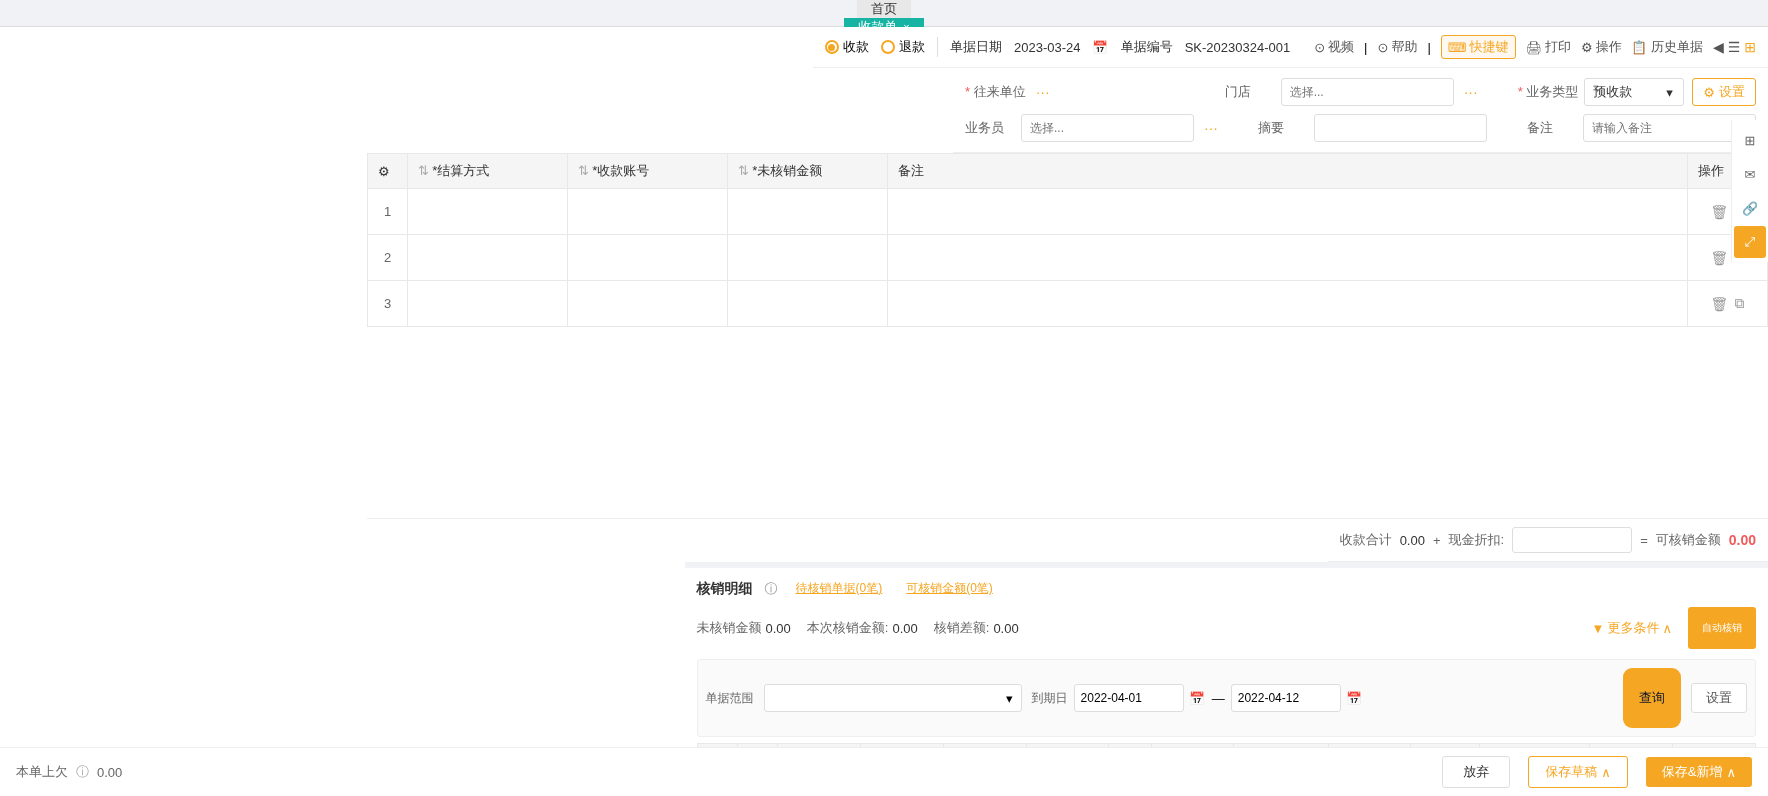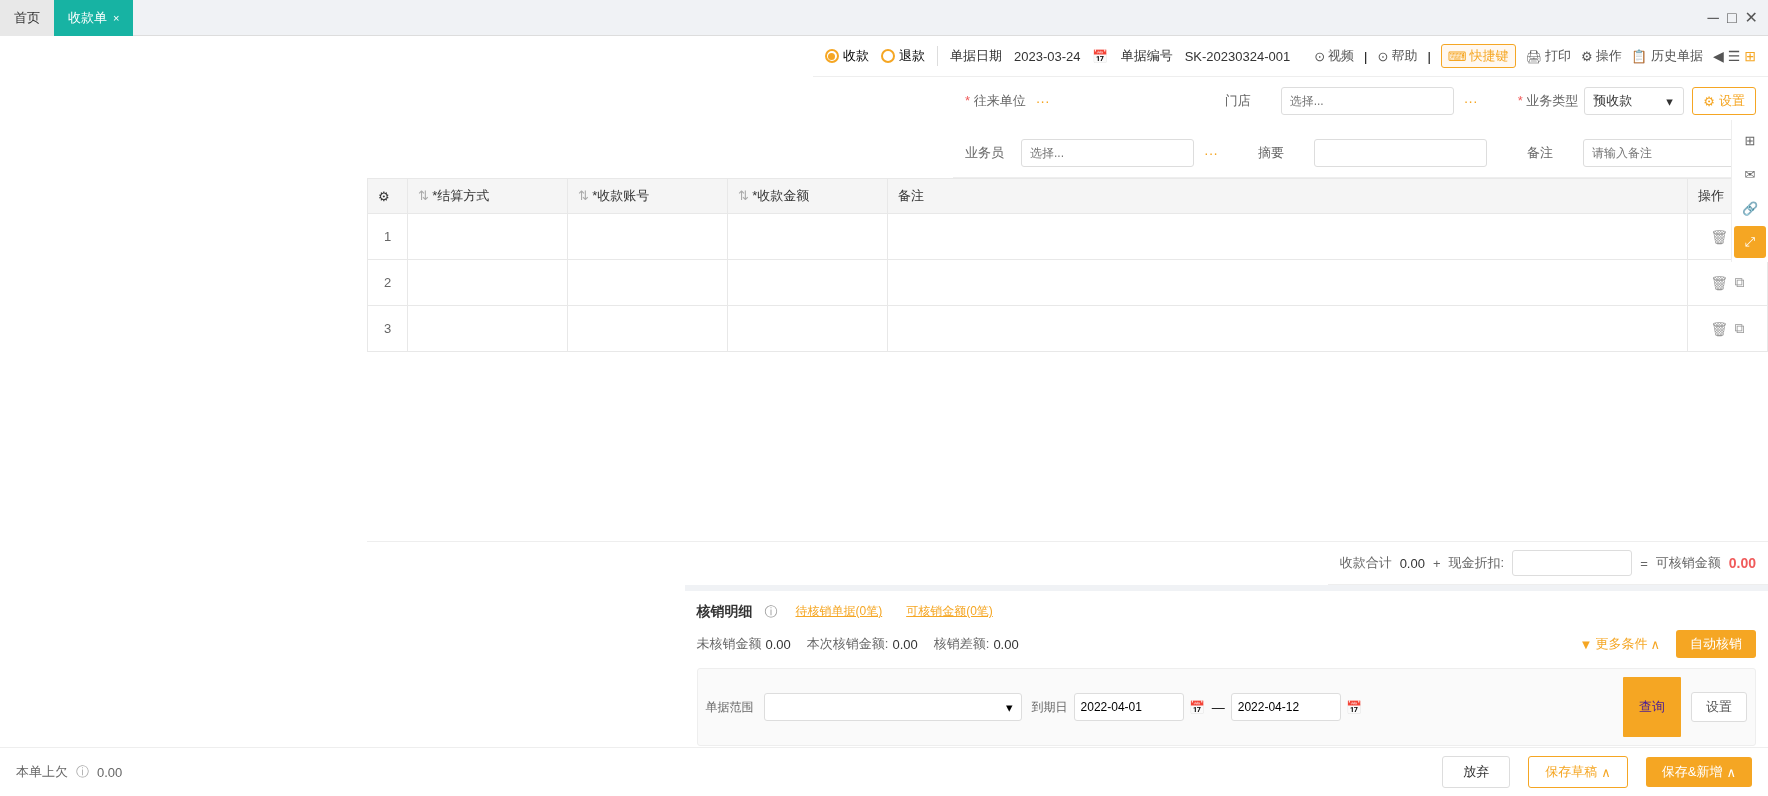--- a/index.html
+++ b/index.html
@@ -2,22 +2,23 @@
 <html><head>
   <meta charset="utf-8">
   <style>
     * { box-sizing: border-box; margin: 0; padding: 0; font-family: 'Microsoft YaHei', Arial, sans-serif; font-size: 13px; }
     body { background: #f0f2f5; width: 1768px; min-height: 796px; overflow: hidden; }
 
     
     .tab-bar {
       display: flex; align-items: center;
       background: #f0f2f5;
-      height: 36px;
+      height: 27px;
       border-bottom: 1px solid #ddd;
+      flex-direction: column;
     }
     .tab-item {
       display: flex; align-items: center; padding: 0 14px;
       height: 36px; cursor: pointer; font-size: 13px;
       color: #333;
     }
     .tab-item.home {
       background: #e8e8e8; color: #333;
     }
     .tab-item.active {
@@ -68,21 +69,21 @@
     .toolbar-action { display: flex; align-items: center; gap: 3px; cursor: pointer; color: #555; font-size: 12px; }
     .toolbar-action.highlight { color: #f5a623; border: 1px solid #f5a623; padding: 2px 6px; border-radius: 3px; background: #fff8f0; }
     .view-toggle { display: flex; align-items: center; gap: 4px; color: #555; }
     .view-icon { cursor: pointer; font-size: 14px; }
     .view-icon.active { color: #f5a623; }
 
     
     .form-area {
       padding: 10px 12px;
       background: #fff;
-      display: flex; flex-direction: column; gap: 24px;
+      display: flex; flex-direction: column; gap: 8px;
       border-bottom: 1px solid #eee;
     }
     .form-row { display: flex; align-items: center; gap: 0; }
     .form-field {
       display: flex; align-items: center; gap: 6px;
       flex: 1;
     }
     .form-field-label { color: #666; white-space: nowrap; min-width: 50px; }
     .form-field-label.required::before { content: '* '; color: #f05b5b; }
     .form-input {
@@ -161,21 +162,21 @@
       color: #f5a623; cursor: pointer; font-size: 12px;
       padding: 2px 6px; border-radius: 3px; text-decoration: underline;
     }
     .recon-stats { display: flex; align-items: center; gap: 16px; margin-bottom: 10px; font-size: 12px; }
     .recon-stat { display: flex; align-items: center; gap: 4px; color: #666; }
     .recon-stat-value { color: #333; }
     .recon-spacer { flex: 1; }
     .more-conditions { color: #f5a623; cursor: pointer; font-size: 12px; display: flex; align-items: center; gap: 3px; }
     .auto-recon-btn {
       background: #f5a623; color: #fff; border: none;
-      padding: 5px 14px; border-radius: 3px; cursor: pointer; font-size: 13px;
+      padding: 14px 14px; border-radius: 3px; cursor: pointer; font-size: 10px;
     }
 
     
     .filter-row {
       display: flex; align-items: center; gap: 10px;
       padding: 8px; background: #fafafa; border: 1px solid #eee;
       border-radius: 3px; margin-bottom: 6px;
     }
     .filter-label { color: #666; font-size: 12px; white-space: nowrap; }
     .filter-select {
@@ -184,22 +185,22 @@
       padding: 0 8px; font-size: 12px; background: #fff; outline: none;
       display: flex; align-items: center; justify-content: space-between; cursor: pointer;
     }
     .filter-date { display: flex; align-items: center; gap: 6px; }
     .filter-date-input {
       width: 110px; height: 28px; border: 1px solid #ddd; border-radius: 3px;
       padding: 0 6px; font-size: 12px; outline: none;
     }
     .filter-spacer { flex: 1; }
     .query-btn {
-      background: #f5a623; color: #4c1d95; border: none;
-      padding: 21px 16px; border-radius: 1px; cursor: pointer; font-size: 13px;
+      background: #f5a623; color: #0f172a; border: none;
+      padding: 21px 16px; border-radius: 9px; cursor: pointer; font-size: 13px;
     }
     .setting-btn {
       background: #fff; color: #555; border: 1px solid #ddd;
       padding: 5px 14px; border-radius: 3px; cursor: pointer; font-size: 13px;
     }
 
     
     .bottom-table {
       width: 100%; border-collapse: collapse;
     }
@@ -378,21 +379,21 @@
           <th style="width:160px;">
             <span style="color:#aaa;">⇅</span>
             <span>*结算方式</span>
           </th>
           <th style="width:160px;">
             <span style="color:#aaa;">⇅</span>
             <span>*收款账号</span>
           </th>
           <th style="width:160px;">
             <span style="color:#aaa;">⇅</span>
-            <span>*收款金额</span>
+            <span>*未核销金额</span>
           </th>
           <th style="width:800px;">
             <span>备注</span>
           </th>
           <th class="col-action">
             <span>操作</span>
           </th>
         </tr>
       </thead>
       <tbody>

